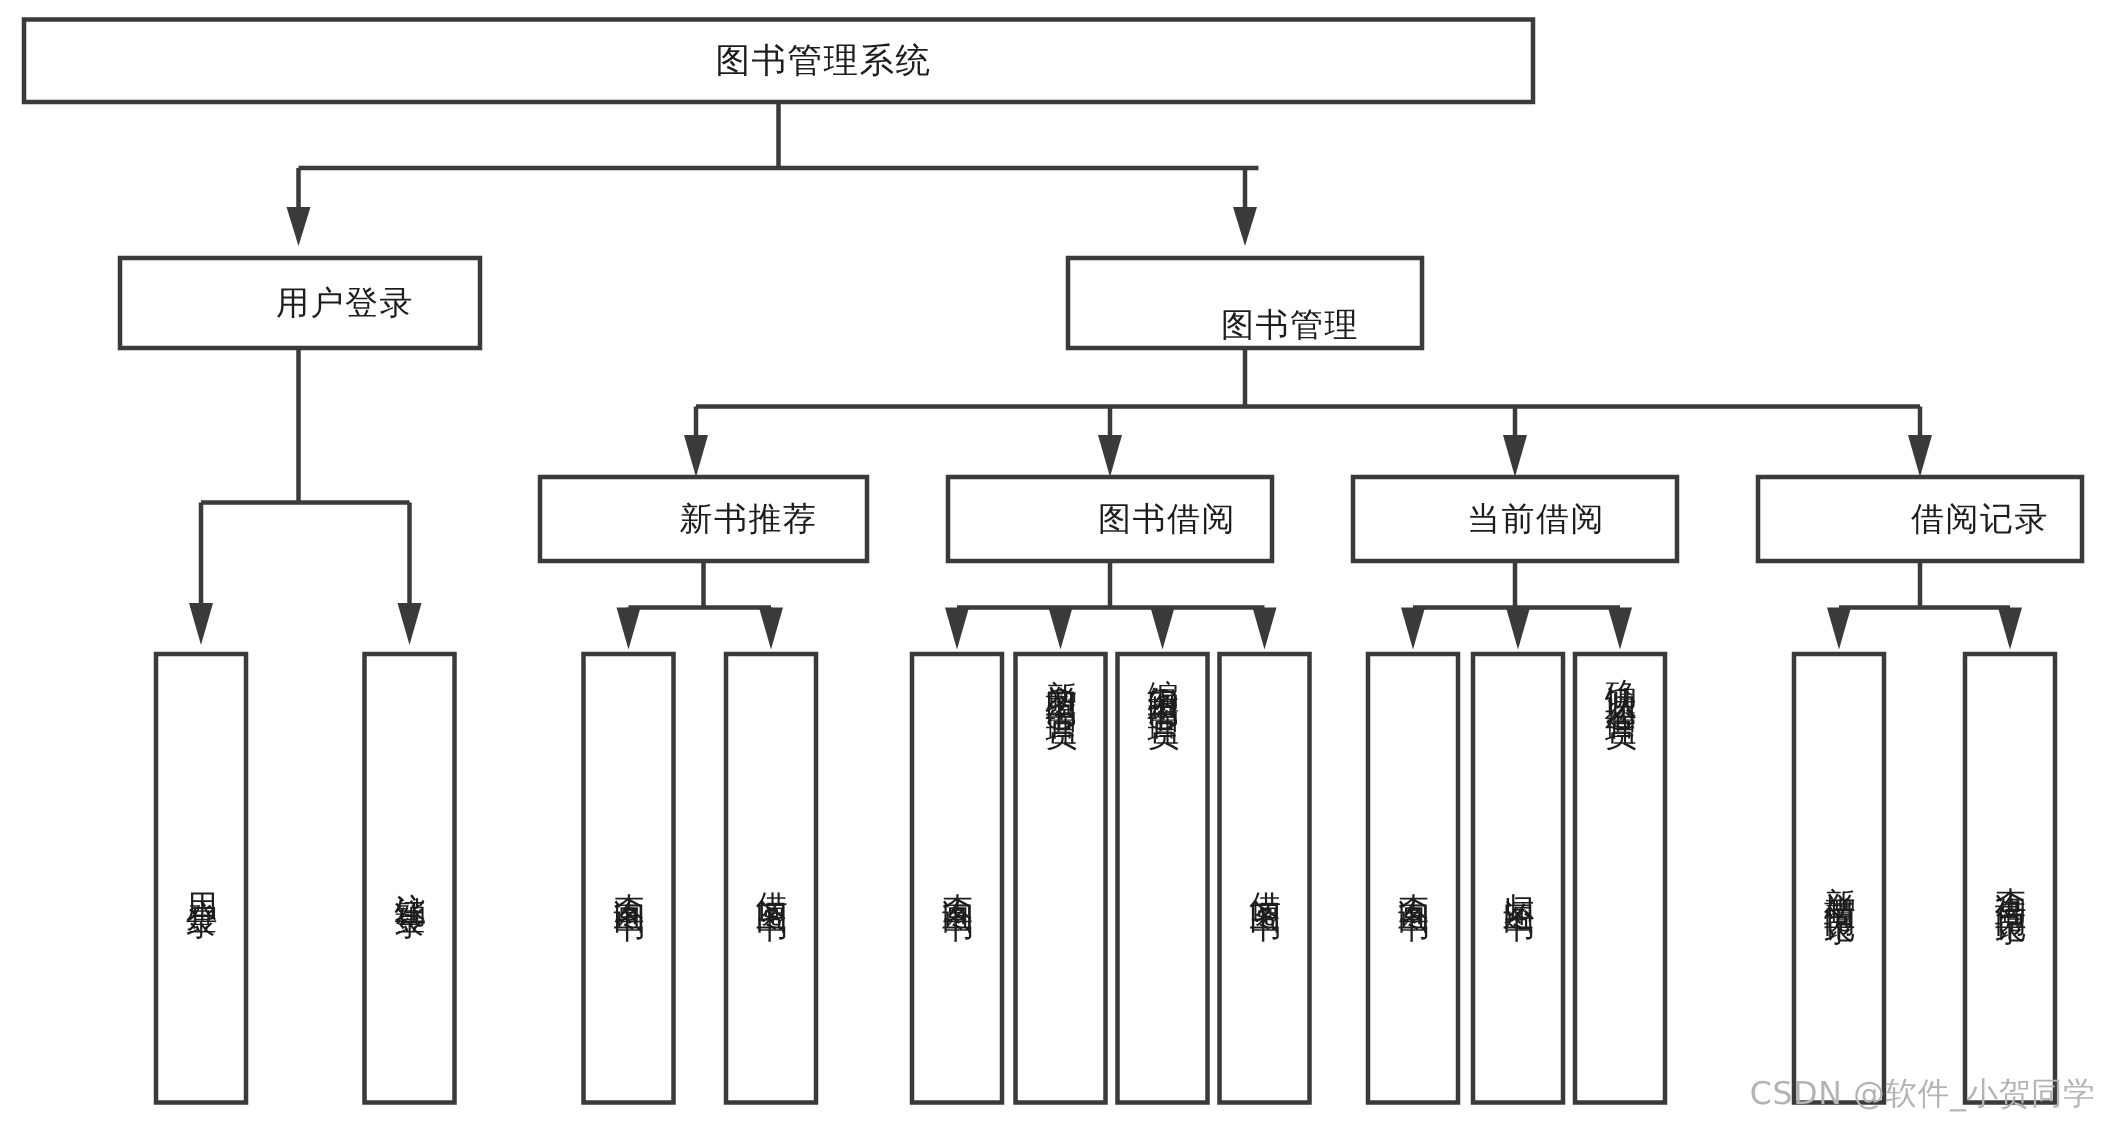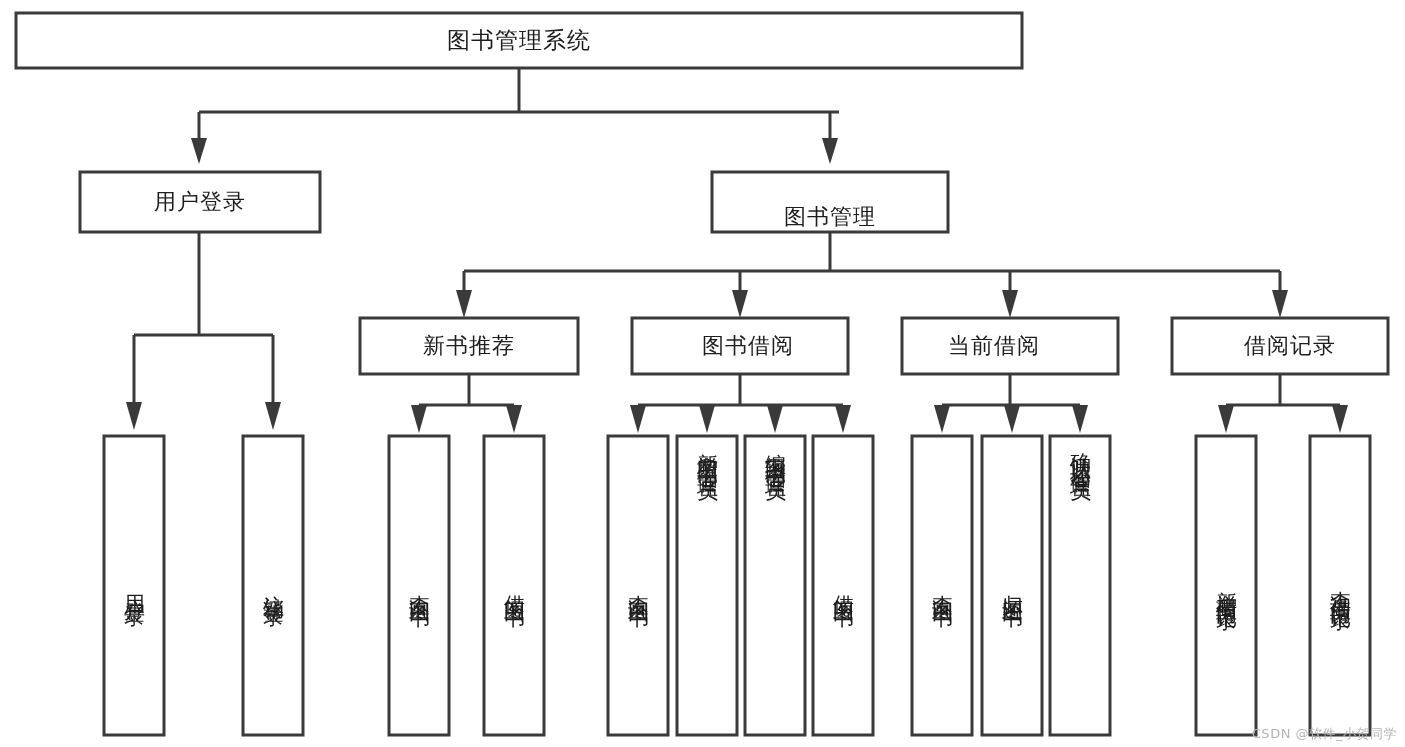--- a/index.html
+++ b/index.html
@@ -57,37 +57,38 @@
     letter-spacing: 4px;
     color: #1d1d1d;
     white-space: nowrap;
   }
   .hlabel-wrap {
     position: absolute;
     display: flex;
     align-items: center;
     justify-content: center;
     pointer-events: none;
+    margin-left: 30px;
   }
   .hlabel-text {
     font-family: "DejaVu Sans", "Liberation Sans", sans-serif;
     font-size: 22px;
     color: #1d1d1d;
     letter-spacing: 1px;
     white-space: nowrap;
   }
   .title-text {
     font-size: 23px;
   }
   .watermark {
     position: absolute;
     right: 8px;
     bottom: 4px;
     font-family: "DejaVu Sans", "Liberation Sans", sans-serif;
-    font-size: 13px;
+    font-size: 21px;
     color: #b4b4b4;
     letter-spacing: 0.5px;
     white-space: nowrap;
     pointer-events: none;
   }
 </style>
 </head>
 <body>
 
 <div id="diagram-root">

